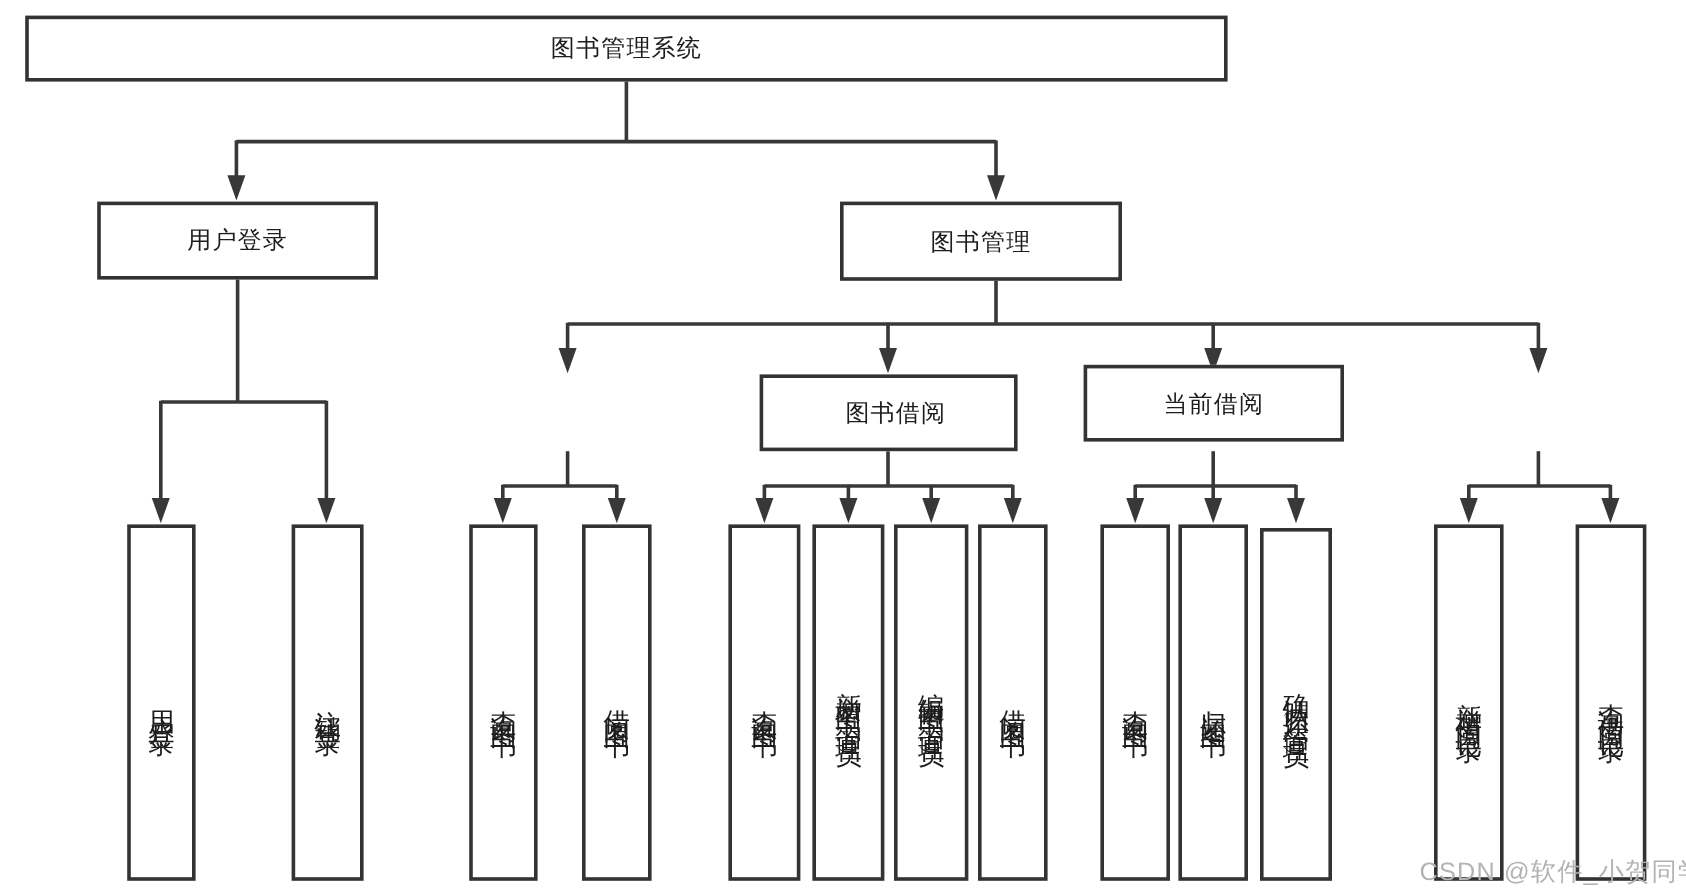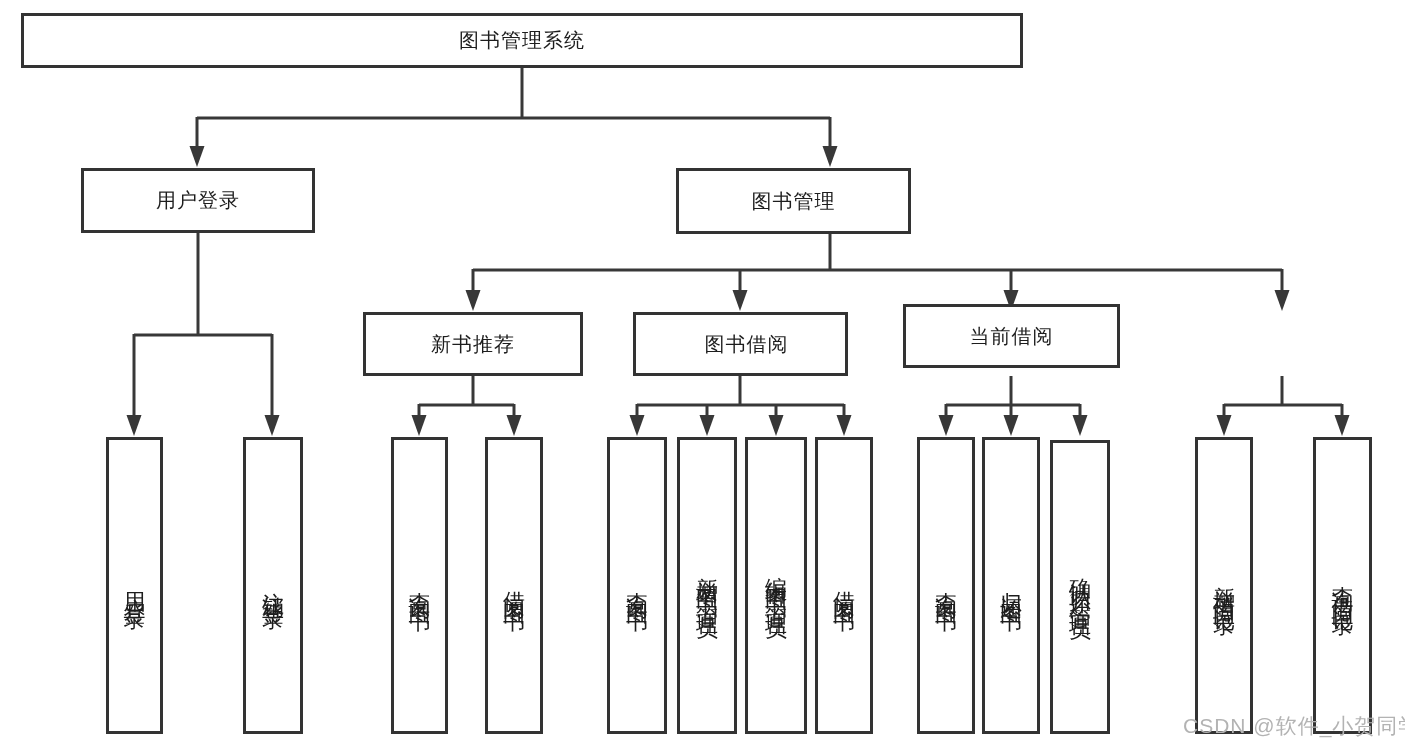--- a/index.html
+++ b/index.html
@@ -86,23 +86,22 @@
     <line x1="1224" y1="405" x2="1342" y2="405"></line>
     <line x1="1224" y1="404" x2="1224" y2="421"></line>
     <polygon points="1216.5,415 1231.5,415 1224,436" stroke="none"></polygon>
     <line x1="1342" y1="404" x2="1342" y2="421"></line>
     <polygon points="1334.5,415 1349.5,415 1342,436" stroke="none"></polygon>
   </svg>
 
   <div class="node h" style="left:21px;top:13px;width:1002px;height:55px;">图书管理系统</div>
 
   <div class="node h" style="left:81px;top:168px;width:234px;height:65px;">用户登录</div>
-  <div class="node h" style="left:676px;top:168px;width:235px;height:66px;text-align:right;">图书管理</div>
+  <div class="node h" style="left:700px;top:168px;width:235px;height:66px;text-align:right;">图书管理</div>
 
-  <div class="node h" style="left:363px;top:312px;width:220px;height:64px;">新书推荐</div>
   <div class="node h" style="left:633px;top:312px;width:215px;height:64px;padding-left:12px;">图书借阅</div>
   <div class="node h" style="left:903px;top:304px;width:217px;height:64px;">当前借阅</div>
 
   <div class="node" style="left:106px;top:437px;width:57px;height:297px;">
     <span class="vtext">用户登录</span>
   </div>
   <div class="node" style="left:243px;top:437px;width:60px;height:297px;">
     <span class="vtext">注销登录</span>
   </div>
 

